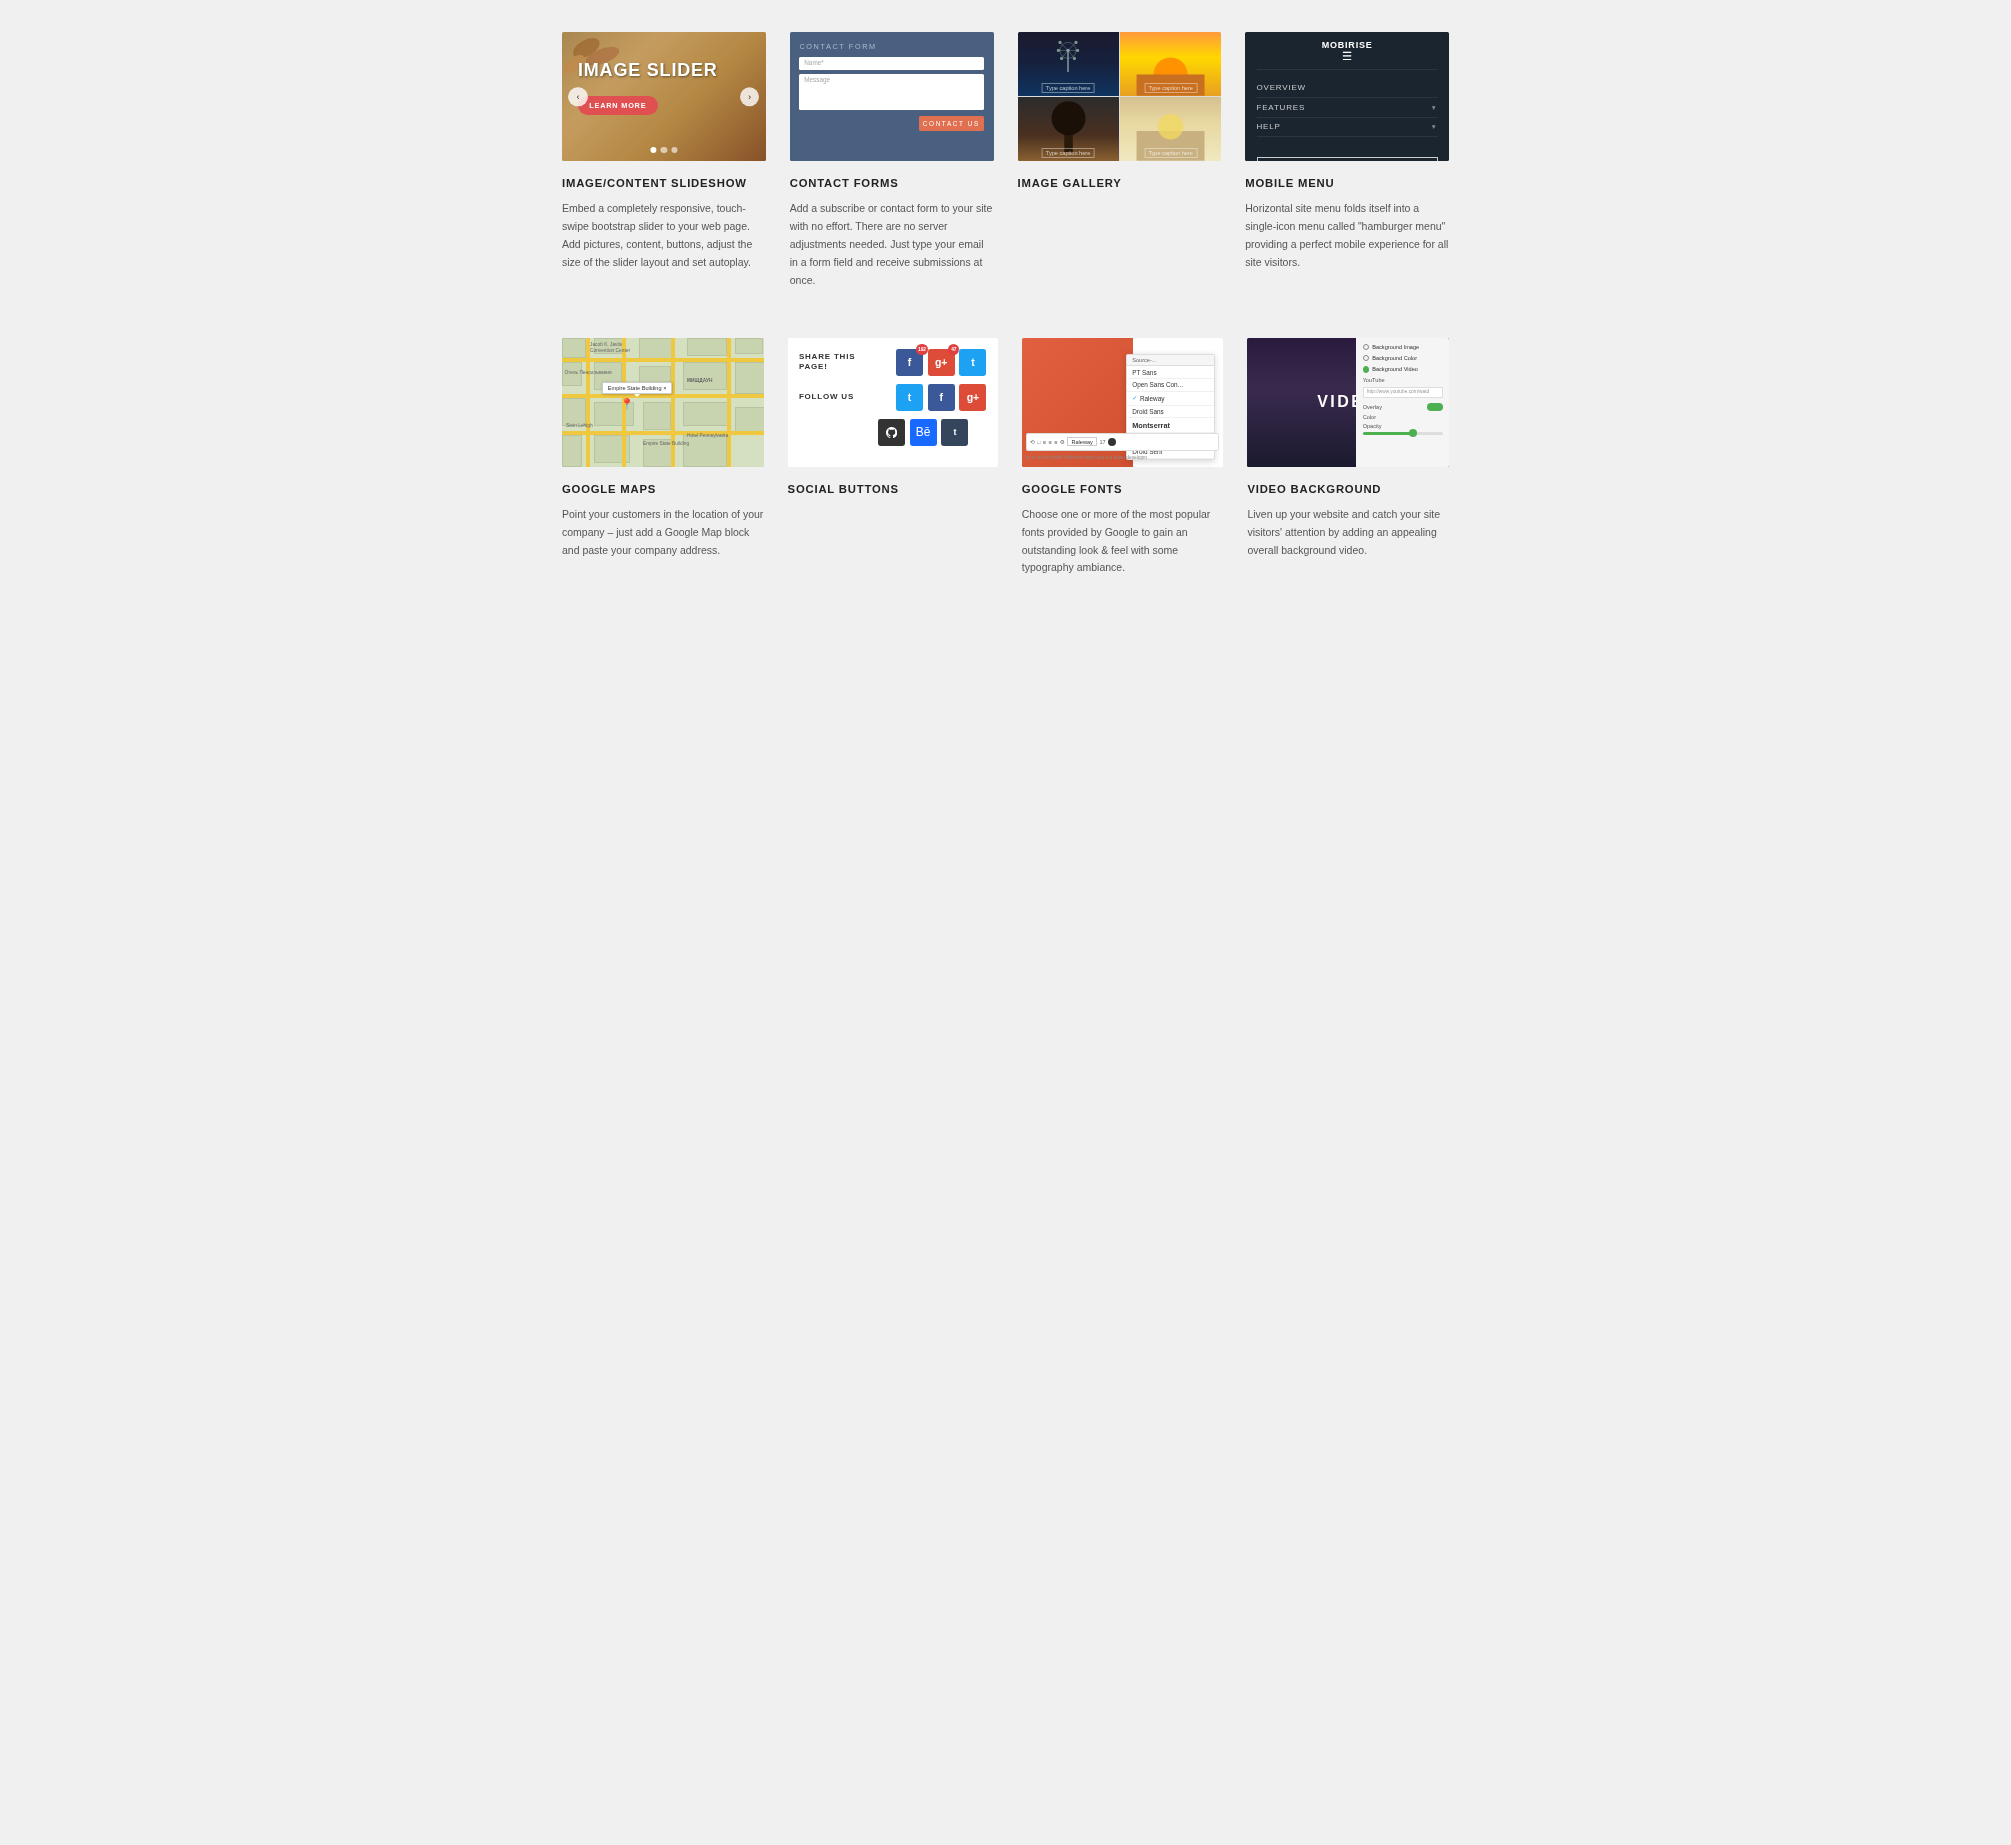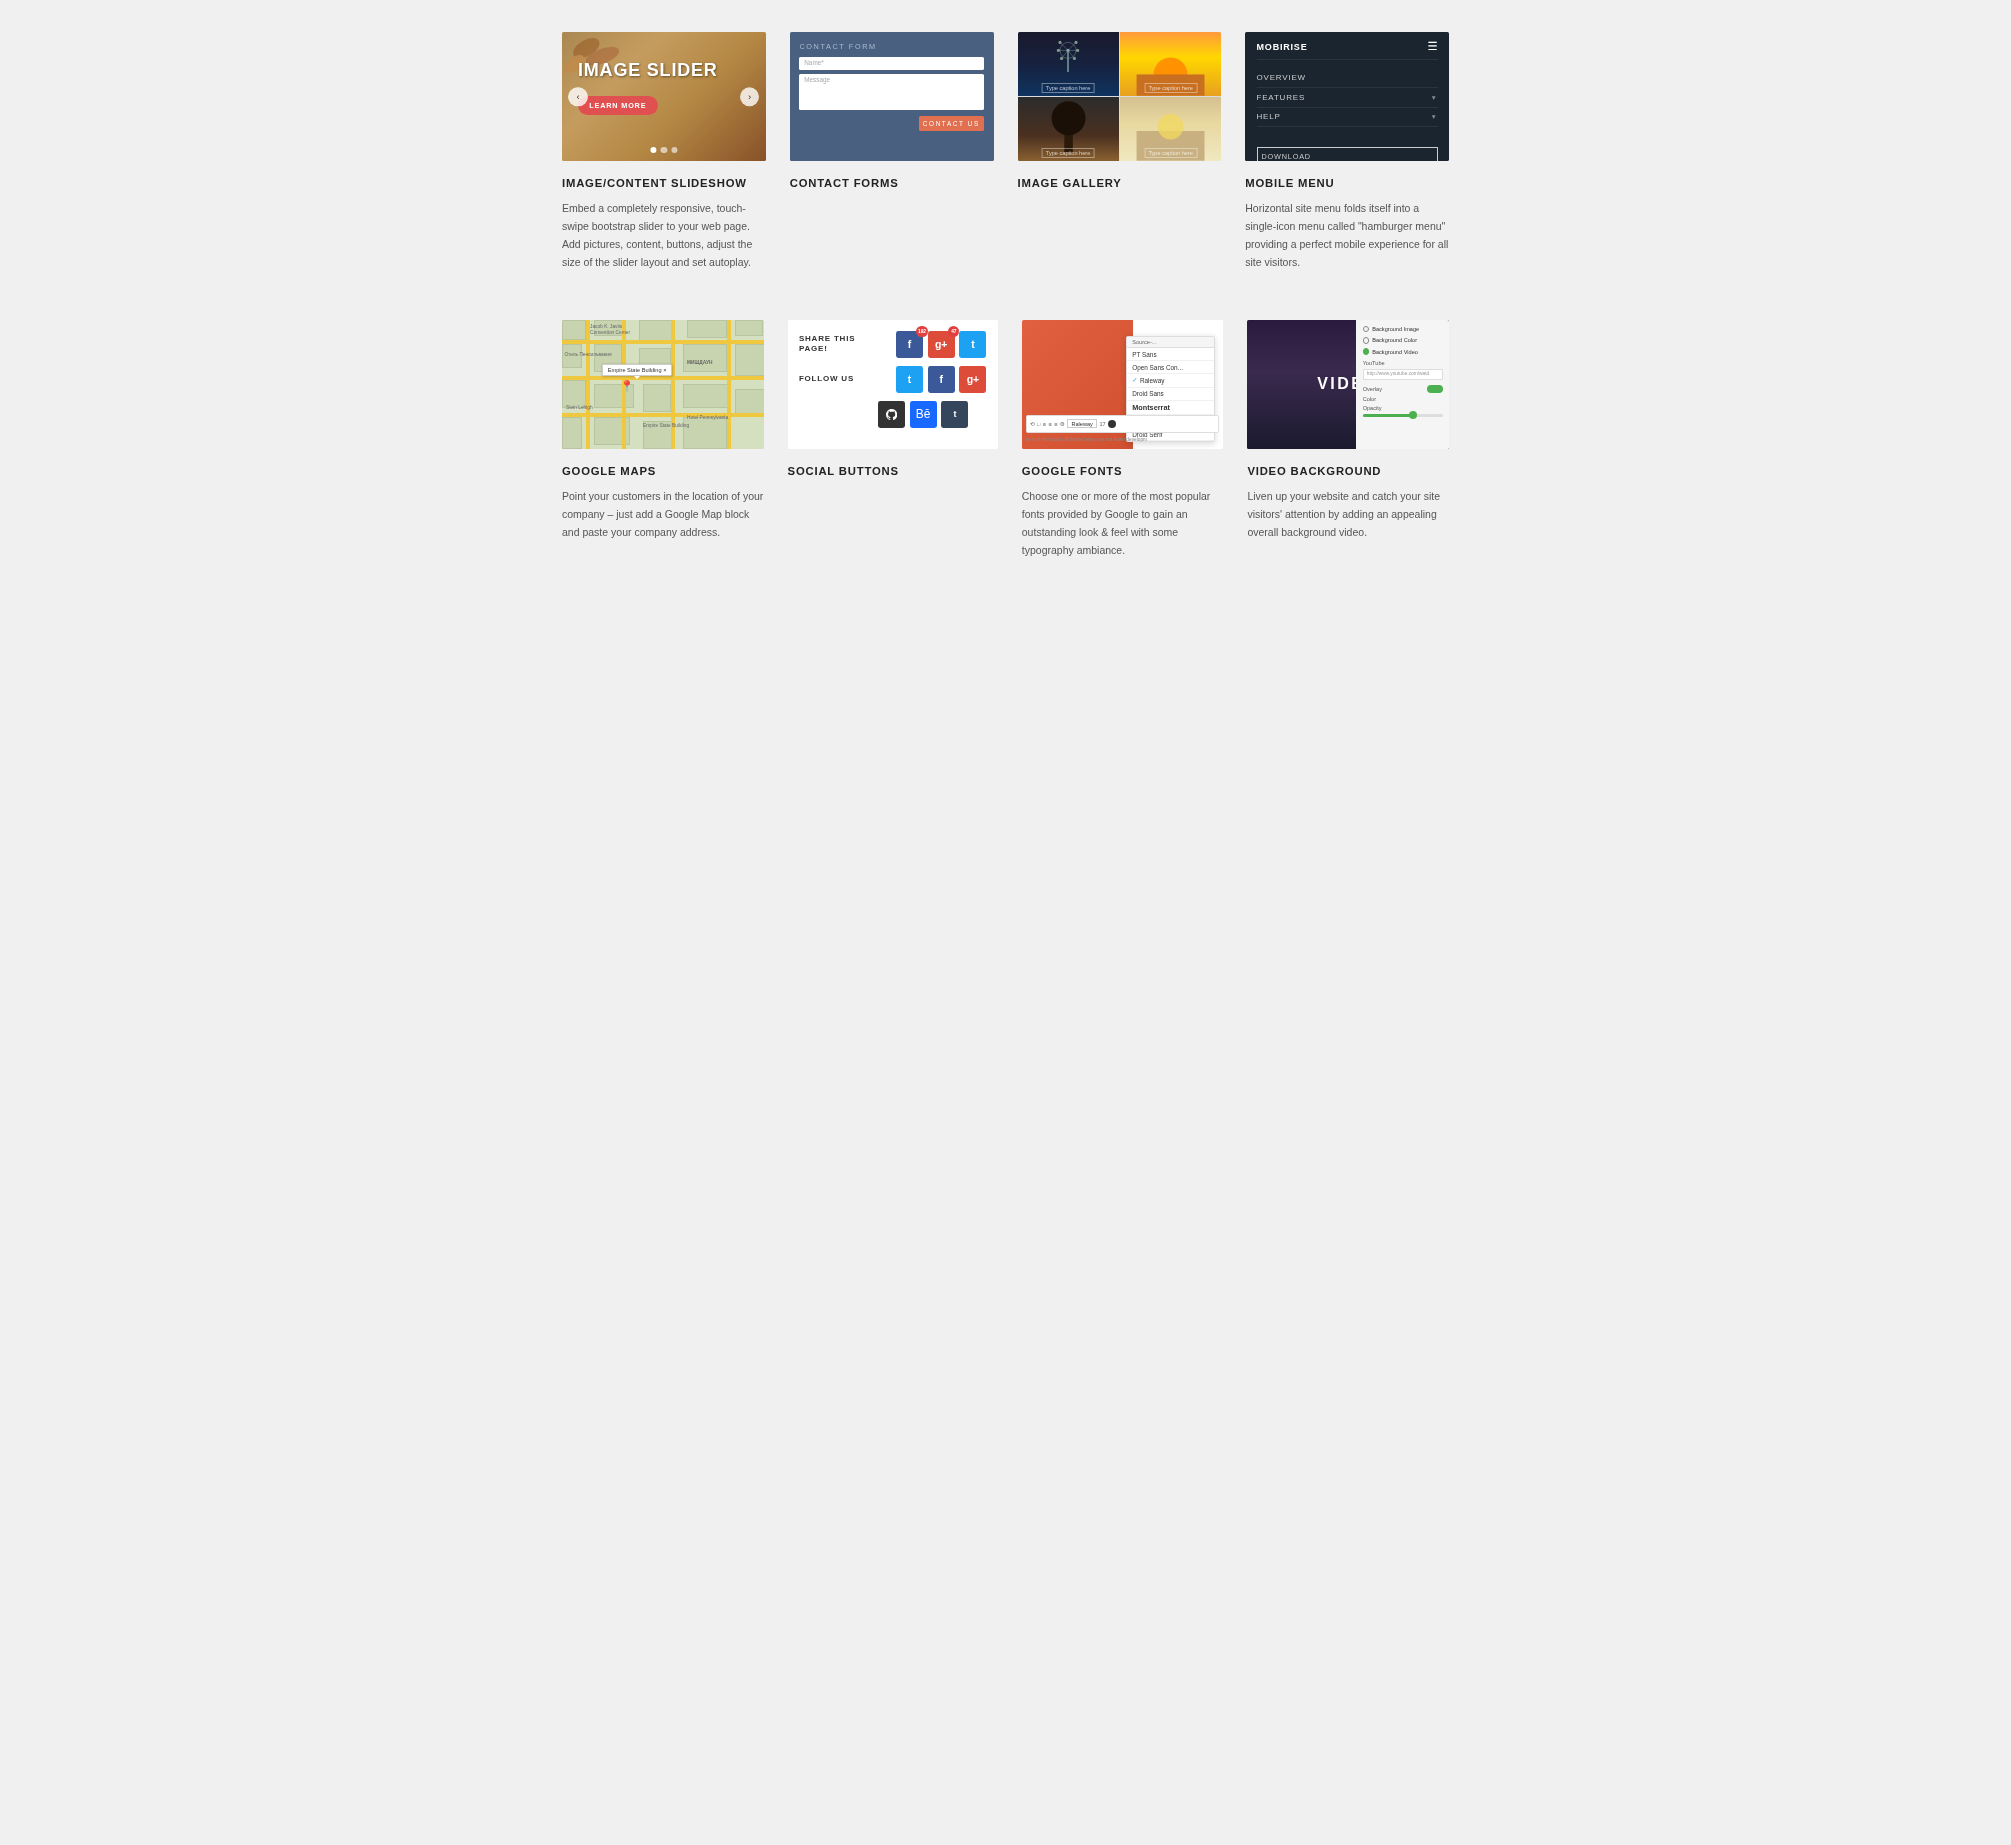--- a/index.html
+++ b/index.html
@@ -204,20 +204,21 @@
       border-radius: 1.6px;
       padding: 8px 11.3px;
     }
     .menu-brand-row {
       display: flex;
       justify-content: space-between;
       align-items: center;
       margin-bottom: 8px;
       padding-bottom: 6.4px;
       border-bottom: 0.8px solid #2a3540;
+      flex-direction: column;
     }
     .menu-brand {
       color: white;
       font-size: 9px;
       font-weight: bold;
       letter-spacing: 0.8px;
     }
     .menu-hamburger {
       color: white;
       font-size: 11.3px;
@@ -568,20 +569,21 @@
     <div class="feature-item">
       <div class="feature-image">
         <div class="contact-preview">
           <div class="contact-title-bar">CONTACT FORM</div>
           <div class="contact-input">Name*</div>
           <div class="contact-textarea">Message</div>
           <div class="contact-submit-btn">CONTACT US</div>
         </div>
       </div>
       <div class="feature-title">CONTACT FORMS</div>
+      <div class="feature-desc">Add a subscribe or contact form to your site with no effort. There are no server adjustments needed. Just type your email in a form field and receive submissions at once.</div>
     </div>
 
     <div class="feature-item">
       <div class="feature-image">
         <div class="gallery-preview">
           <div class="gallery-cell dark-sky">
 
             <svg width="32" height="40" viewBox="0 0 40 50" style="position:absolute;top:4px;left:50%;transform:translateX(-50%)">
               <line x1="20" y1="45" x2="20" y2="20" stroke="#9bb" stroke-width="1.5"></line>
               <circle cx="20" cy="18" r="10" fill="none" stroke="#8aa" stroke-width="0.5"></circle>

